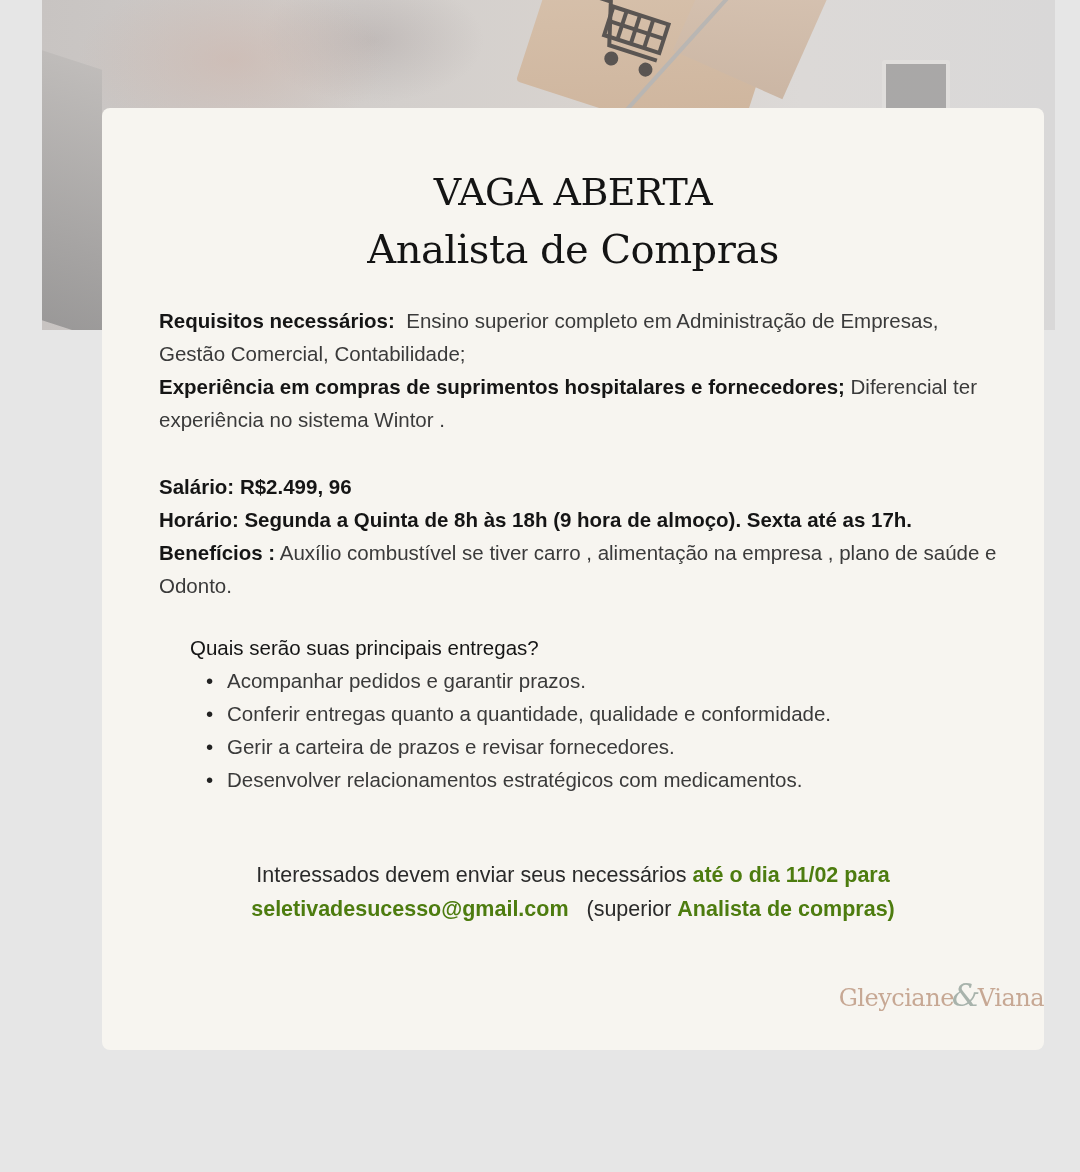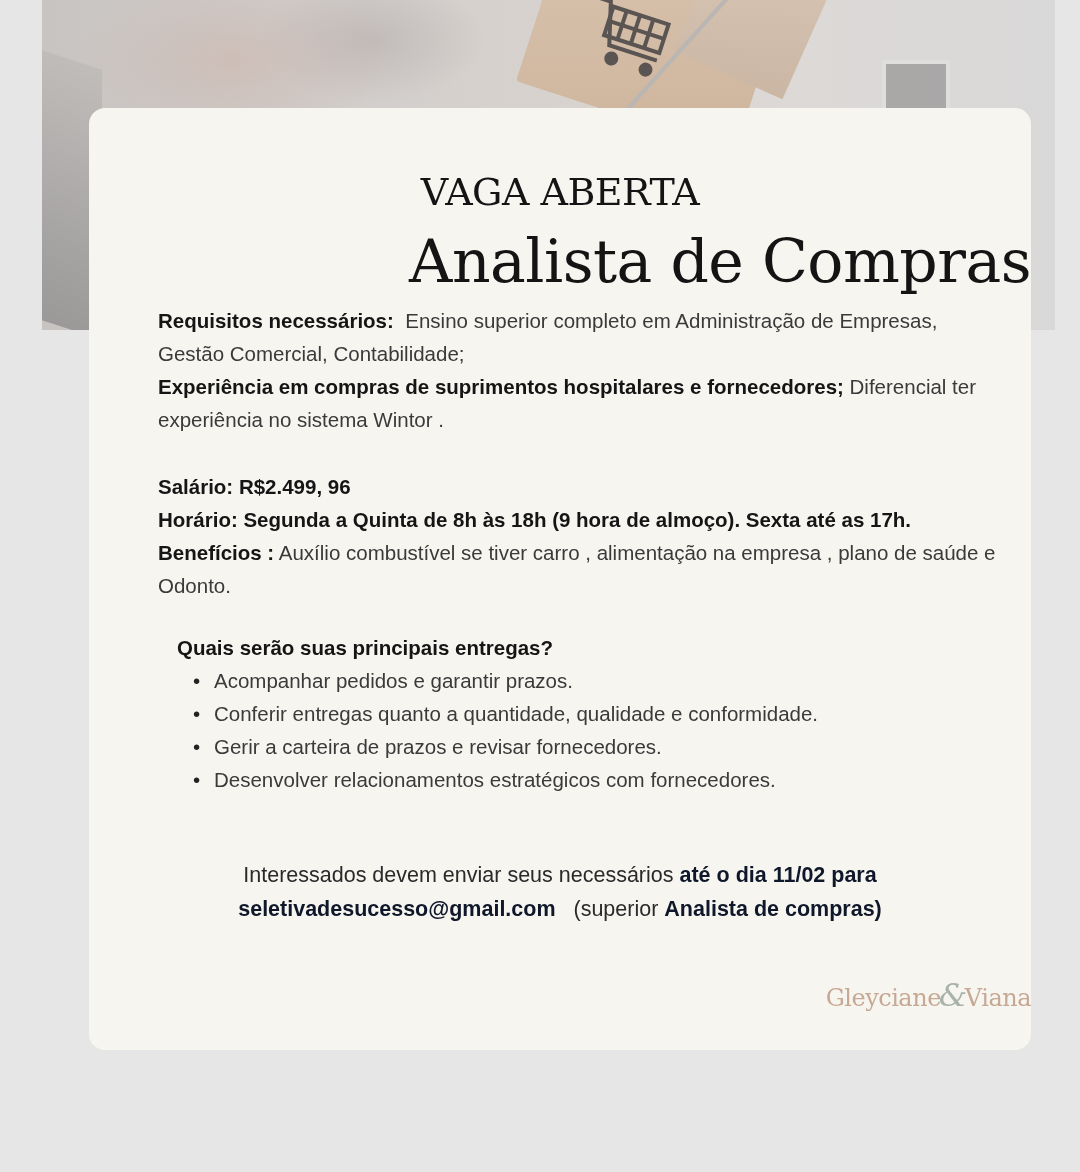--- a/index.html
+++ b/index.html
@@ -40,65 +40,64 @@
   }
   .photo-band .phone {
     position: absolute; left: 840px; top: 60px; width: 60px; height: 60px;
     background: #9d9c9c; border: 4px solid #e2e0de; border-radius: 3px;
     opacity: 0.8;
   }
   .cart-icon {
     position: absolute; left: 540px; top: 0; width: 100px; height: 80px;
   }
   .card {
-    position: absolute; left: 89px; top: 108px; width: 942px; height: 942px;
+    position: absolute; left: 102px; top: 108px; width: 942px; height: 942px;
     background: #f7f5f0;
-    border-radius: 16px;
+    border-radius: 8px;
   }
   .heading-small {
     position: absolute; left: 0; right: 0; top: 62px;
     text-align: center;
     font-family: "DejaVu Serif", serif;
     font-size: 38px; color: #141414; letter-spacing: -0.5px;
   }
   .heading-big {
     position: absolute; left: 0; right: 0; top: 118px;
-    text-align: right;
+    text-align: center;
     font-family: "DejaVu Serif", serif;
-    font-size: 60px; color: #141414; letter-spacing: -0.5px;
+    font-size: 40px; color: #141414; letter-spacing: -0.5px;
   }
   .text-block {
     position: absolute; left: 57px; width: 850px;
     font-size: 20.5px; line-height: 33px; color: #3a3a3a;
     font-family: "Liberation Sans", sans-serif;
-    margin-left: 12px;
   }
   .text-block b { color: #151515; font-weight: bold; }
   .req-block { top: 196px; }
   .sal-block { top: 362px; }
   .deliver-title {
     position: absolute; left: 88px; top: 523px;
-    font-size: 20.5px; line-height: 33px; font-weight: bold; color: #151515;
+    font-size: 20.5px; line-height: 33px; font-weight: normal; color: #151515;
   }
   .deliver-list {
     position: absolute; left: 104px; top: 556px; width: 800px;
     margin: 0; padding: 0; list-style: none;
     font-size: 20.5px; line-height: 33px; color: #3a3a3a;
   }
   .deliver-list li { position: relative; padding-left: 21px; }
   .deliver-list li .bullet {
     position: absolute; left: 0; top: 0; color: #222;
   }
   .contact {
     position: absolute; left: 0; right: 0; top: 750px;
     text-align: center;
     font-family: "Liberation Sans", sans-serif;
     font-size: 21.5px; line-height: 34px; color: #2a2a2a;
   }
-  .contact b { color: #0f172a; }
+  .contact b { color: #4d7c0f; }
   .logo {
     position: absolute; left: 0; right: 0; top: 868px;
     text-align: right;
     font-family: "DejaVu Serif", serif;
     font-size: 24px; color: #c7a894; letter-spacing: -0.5px;
     font-weight: 300;
   }
   .logo .amp {
     font-style: italic; color: #a8b3ac; font-size: 32px; margin: 0 -2px;
   }
@@ -142,21 +141,21 @@
     <b>Horário: Segunda a Quinta de 8h às 18h (9 hora de almoço). Sexta até as 17h.</b>&nbsp;
     <b>Benefícios :</b>
     <span>Auxílio combustível se tiver carro , alimentação na empresa , plano de saúde e Odonto.</span>
   </div>
 
   <div class="deliver-title">Quais serão suas principais entregas?</div>
   <ul class="deliver-list">
     <li><span class="bullet">•</span><span>Acompanhar pedidos e garantir prazos.</span></li>
     <li><span class="bullet">•</span><span>Conferir entregas quanto a quantidade, qualidade e conformidade.</span></li>
     <li><span class="bullet">•</span><span>Gerir a carteira de prazos e revisar fornecedores.</span></li>
-    <li><span class="bullet">•</span><span>Desenvolver relacionamentos estratégicos com fornecedores.</span></li>
+    <li><span class="bullet">•</span><span>Desenvolver relacionamentos estratégicos com medicamentos.</span></li>
   </ul>
 
   <div class="contact">
     <span>Interessados devem enviar seus necessários</span>
     <b>até o dia 11/02 para</b><br>
     <b>seletivadesucesso@gmail.com</b>&nbsp;&nbsp;
     <span>(superior</span>
     <b>Analista de compras)</b>
   </div>
 

